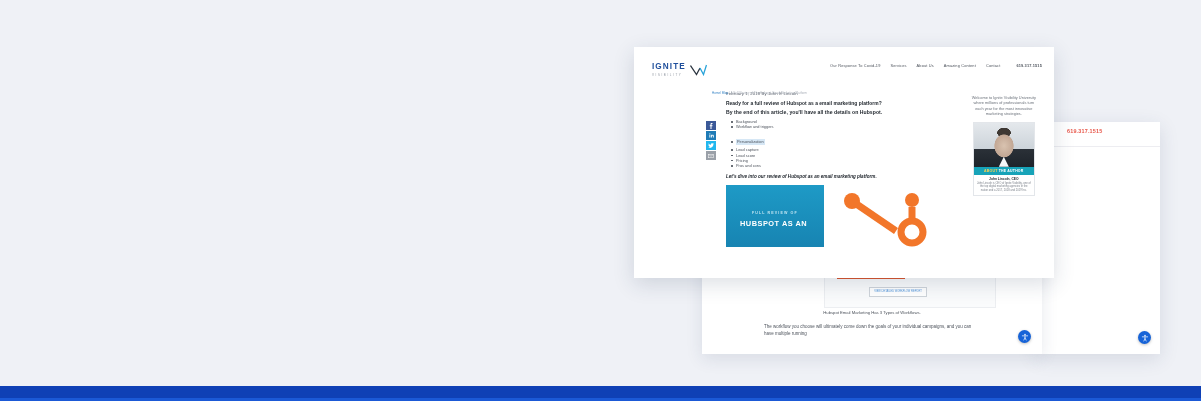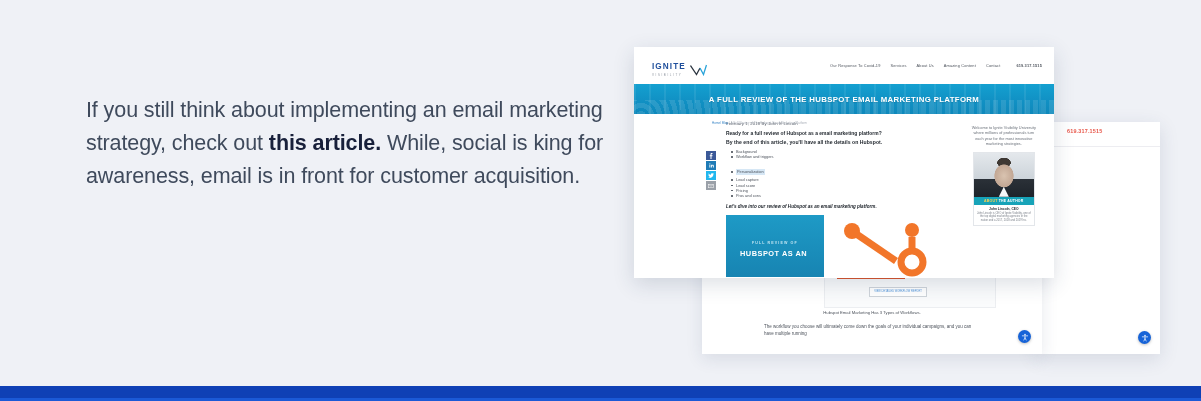--- a/index.html
+++ b/index.html
@@ -314,26 +314,20 @@
     content:"";position:absolute;left:0;right:0;bottom:0;height:3px;
     background:#1b59d6;
   }
 </style>
 </head>
 <body>
 
 <div class="stage">
 
   <div class="copy">
-    <p class="body-copy">
-      <span>If you still think about implementing an email</span>
-      <span>marketing strategy, check out </span><b>this article.</b>
-      <span>While, social is king for awareness, email is</span>
-      <span>in front for customer acquisition.</span>
-    </p>
   </div>
 
   <div class="mockups">
 
     <div class="browser-back">
       <div class="bb-topbar">
         <span class="bb-contact">Contact</span>
         <span class="bb-phone">619.317.1515</span>
       </div>
       <div class="a11y bb-a11y">
@@ -387,23 +381,20 @@
         <div class="nav-links">
           <span>Our Response To Covid-19</span>
           <span>Services</span>
           <span>About Us</span>
           <span>Amazing Content</span>
           <span>Contact</span>
           <span class="nav-phone">619.317.1515</span>
         </div>
       </div>
 
-      <div class="hero">
-        <div class="hero-title">A FULL REVIEW OF THE HUBSPOT EMAIL MARKETING PLATFORM</div>
-      </div>
 
       <div class="article">
         <div class="crumb">
           <b>Home</b><b>/ Blog</b>
           <span>/ A Full Review of The Hubspot Email Marketing Platform</span>
         </div>
 
         <div class="share">
           <i class="fb">
             <svg width="4" height="6" viewBox="0 0 8 12">

